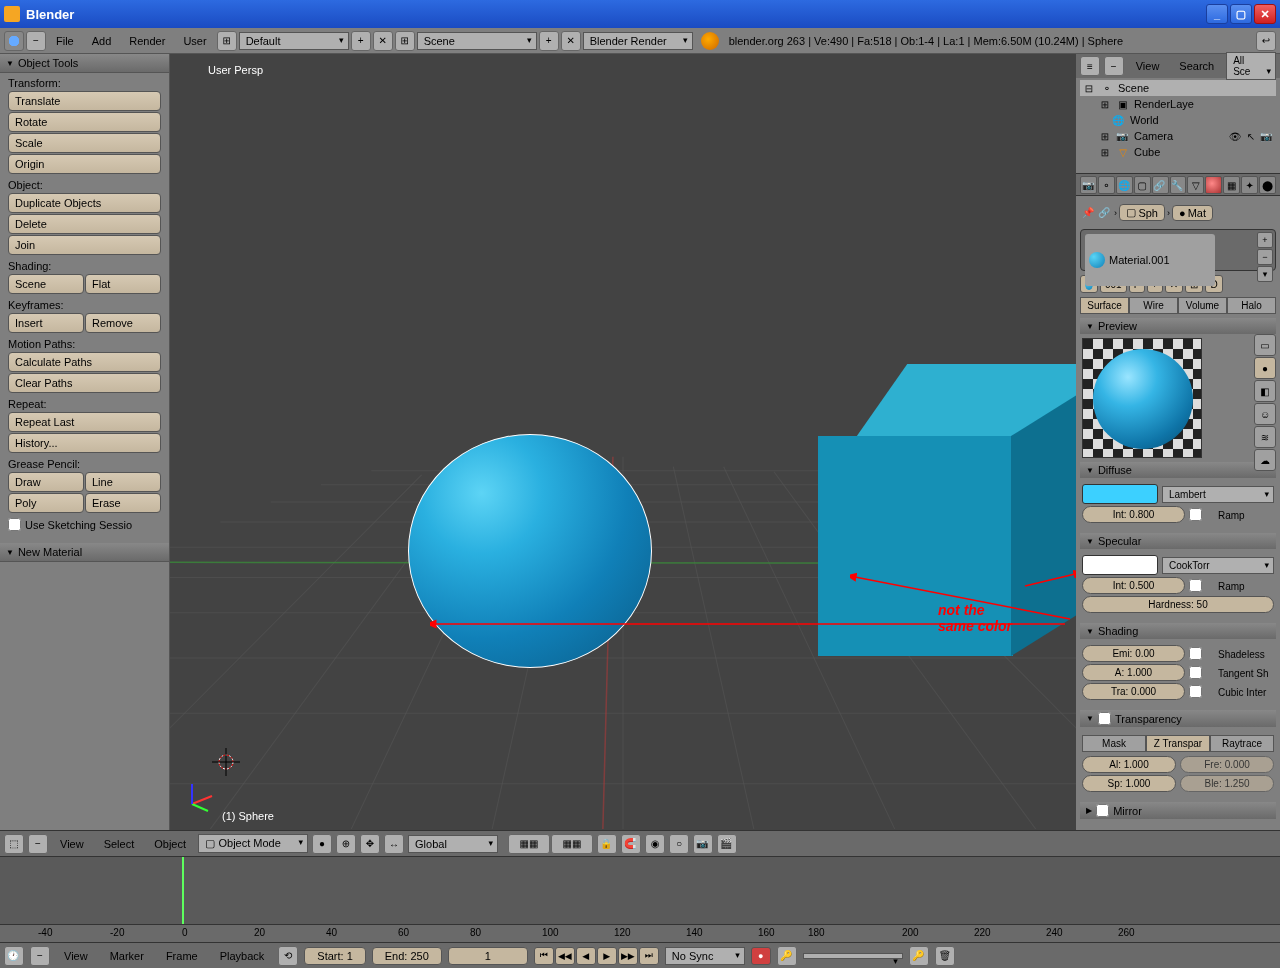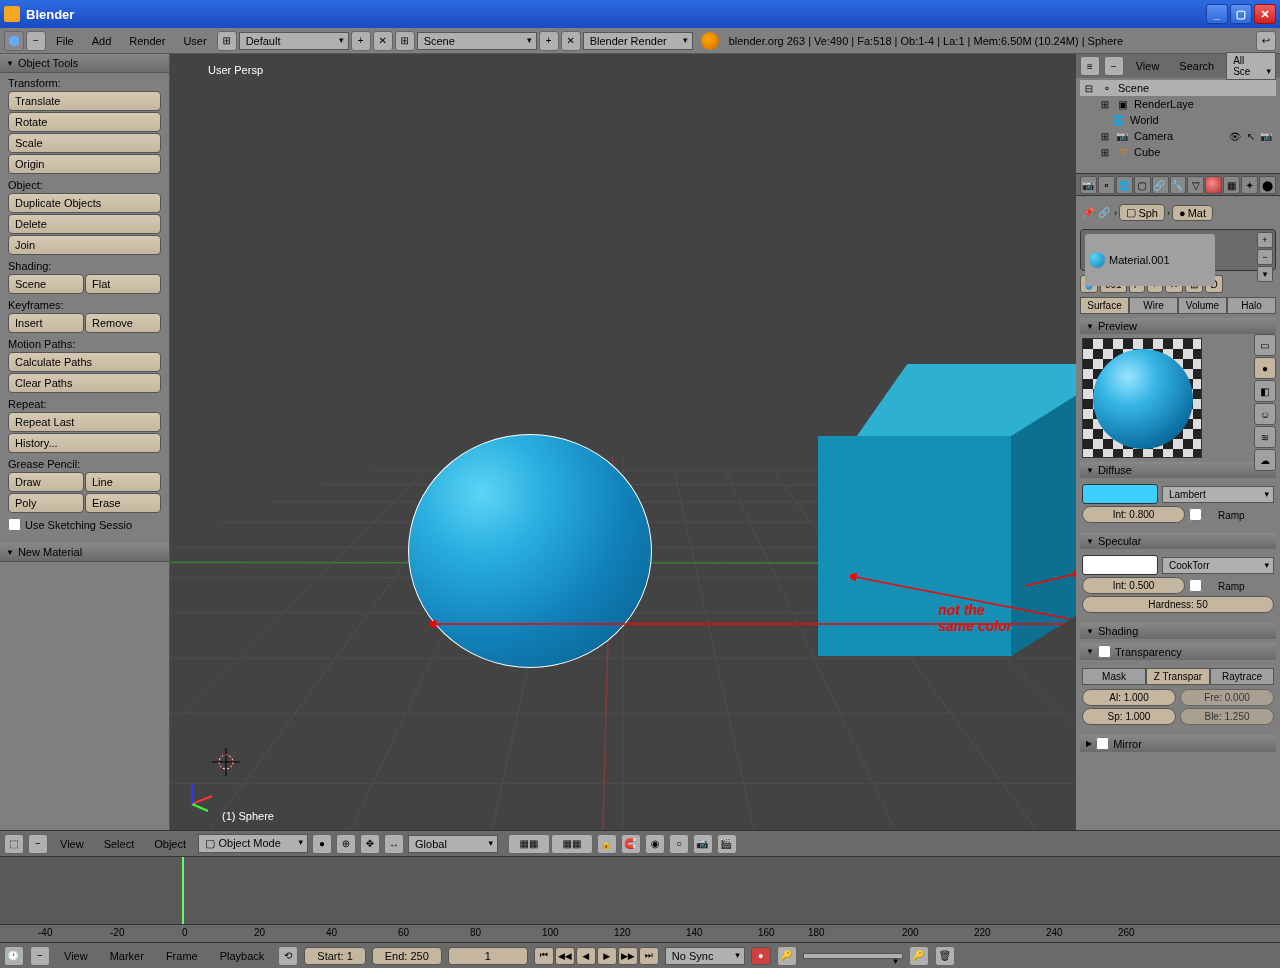--- a/index.html
+++ b/index.html
@@ -398,20 +398,43 @@
                 </div>
             </div>
             <div class="prop-row">
               <div class="num-field" style="flex:2">Hardness: 50</div>
             </div>
           </div>
         </div>
 
         <div class="panel-sec">
           <div class="panel-sec-header">Shading</div>
+          <div class="panel-sec-body">
+            <div class="prop-row">
+              <div class="num-field">Emi: 0.00</div>
+              <div class="check-field">
+                  <input type="checkbox" style="">
+                  <span>Shadeless</span>
+                </div>
+            </div>
+            <div class="prop-row">
+              <div class="num-field">A: 1.000</div>
+              <div class="check-field">
+                  <input type="checkbox" style="">
+                  <span>Tangent Sh</span>
+                </div>
+            </div>
+            <div class="prop-row">
+              <div class="num-field">Tra: 0.000</div>
+              <div class="check-field">
+                  <input type="checkbox" style="">
+                  <span>Cubic Inter</span>
+                </div>
+            </div>
+          </div>
         </div>
 
         <div class="panel-sec">
           <div class="panel-sec-header">
               <input type="checkbox" style="margin-right: 4px;">
               <span>Transparency</span>
             </div>
           <div class="panel-sec-body">
             <div class="type-tabs">
               <div class="type-tab">Mask</div>

